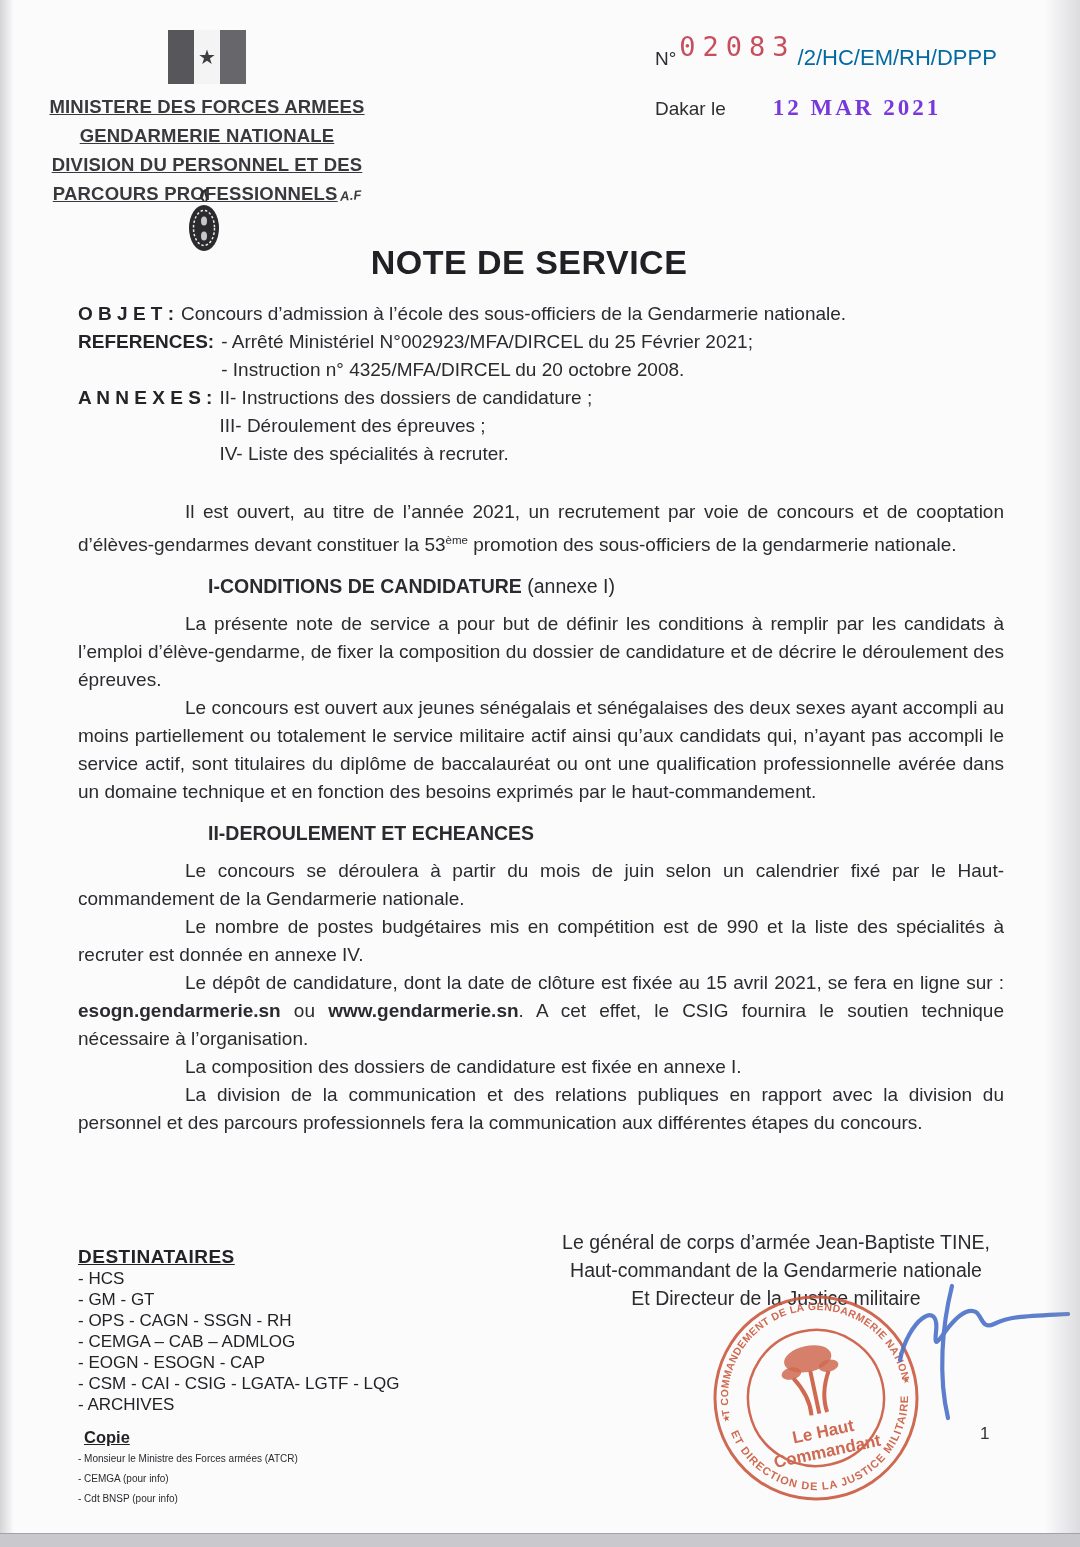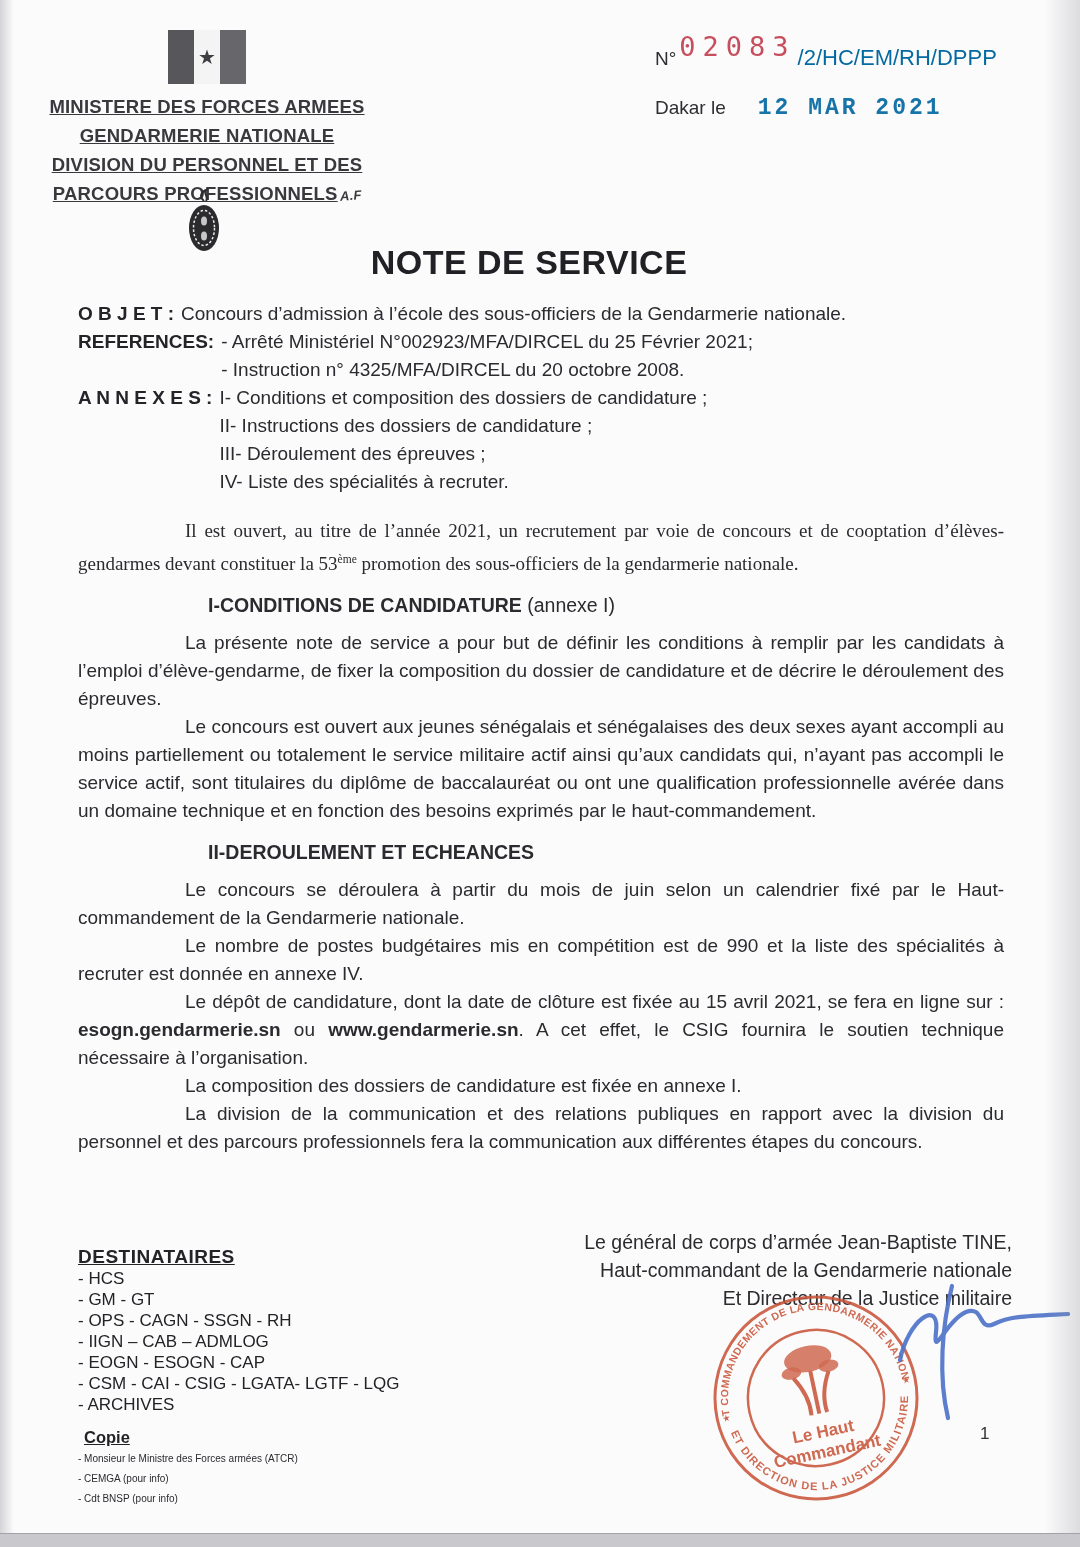--- a/index.html
+++ b/index.html
@@ -32,41 +32,41 @@
   .emblem { position:absolute; left:182px; top:188px; }
 
   
   .numline { position:absolute; left:655px; top:40px; white-space:nowrap; }
   .no-label { font-size:19px; color:#2e2e32; }
   .no-stamp { font-family:"DejaVu Sans Mono", monospace; font-weight:400; font-size:27px;
     color:#c23c4c; letter-spacing:7px; position:relative; top:-9px; margin:0 2px 0 3px; opacity:.9; }
   .no-suffix { font-size:22px; color:#0369a1; }
   .dateline { position:absolute; left:655px; top:95px; white-space:nowrap; }
   .date-label { font-size:19px; color:#2e2e32; }
-  .date-stamp { font-family:Liberation Mono, monospace; font-weight:700; font-size:23px;
-    color:#0369a1; letter-spacing:3px; margin-left:32px; opacity:.92; }
+  .date-stamp { font-family:Liberation Serif, serif; font-weight:700; font-size:23px;
+    color:#6d28d9; letter-spacing:3px; margin-left:47px; opacity:.92; }
 
   .doc-title { position:absolute; left:0; top:243px; width:1058px; text-align:center;
     font-size:34px; font-weight:700; letter-spacing:0.5px; color:#212125; }
 
   
   .content { position:absolute; left:78px; top:300px; width:926px; font-size:19px; }
   .meta-row { display:flex; line-height:28px; }
   .meta-label { font-weight:700; white-space:nowrap;
     margin-right:7px; color:#242428; }
   .meta-content div { line-height:28px; }
   .para { text-align:justify; line-height:28px; text-indent:107px; margin:0; }
-  .intro-gap { margin-top:21px;font-family:Liberation Serif, serif; }
+  .intro-gap { margin-top:30px; }
   .sec-heading { margin:16px 0 12px 130px; font-size:19.5px; }
   .sec-heading b { }
   sup { font-size:11.5px; }
   .b { font-weight:700; }
 
   
-  .sig-block { position:absolute; left:540px; top:1228px; width:472px; text-align:right;
+  .sig-block { position:absolute; left:540px; top:1228px; width:472px; text-align:center;
     font-size:19.5px; line-height:28px; }
 
   
   .dest { position:absolute; left:78px; top:1246px; width:440px; }
   .dest-head { font-size:19px; font-weight:700; text-decoration:underline; letter-spacing:0.5px;
     color:#232327; }
   .dest-item { font-size:17px; line-height:21px; color:#232327; }
   .copie { position:absolute; left:78px; top:1428px; width:440px; }
   .copie-head { font-size:16.5px; font-weight:700; text-decoration:underline; margin-left:6px;
     margin-bottom:2px; color:#232327; }
@@ -132,21 +132,20 @@
       <span class="meta-label">REFERENCES:</span>
       <div class="meta-content">
         <div>- Arrêté Ministériel N°002923/MFA/DIRCEL du 25 Février 2021;</div>
         <div>- Instruction n° 4325/MFA/DIRCEL du 20 octobre 2008.</div>
       </div>
     </div>
 
     <div class="meta-row">
       <span class="meta-label">A N N E X E S :</span>
       <div class="meta-content">
-        <div>I- Conditions et composition des dossiers de candidature ;</div>
         <div>II- Instructions des dossiers de candidature ;</div>
         <div>III- Déroulement des épreuves ;</div>
         <div>IV- Liste des spécialités à recruter.</div>
       </div>
     </div>
 
     <p class="para intro-gap"><span>Il est ouvert, au titre de l’année 2021, un recrutement par voie de concours et de cooptation d’élèves-gendarmes devant constituer la 53</span><sup>ème</sup><span> promotion des sous-officiers de la gendarmerie nationale.</span></p>
 
     <div class="sec-heading"><b>I-CONDITIONS DE CANDIDATURE</b><span> (annexe I)</span></div>
 
@@ -166,21 +165,21 @@
     <div>Le général de corps d’armée Jean-Baptiste TINE,</div>
     <div>Haut-commandant de la Gendarmerie nationale</div>
     <div>Et Directeur de la Justice militaire</div>
   </div>
 
   <div class="dest">
     <div class="dest-head">DESTINATAIRES</div>
     <div class="dest-item">- HCS</div>
     <div class="dest-item">- GM - GT</div>
     <div class="dest-item">- OPS - CAGN - SSGN - RH</div>
-    <div class="dest-item">- IIGN – CAB – ADMLOG</div>
+    <div class="dest-item">- CEMGA – CAB – ADMLOG</div>
     <div class="dest-item">- EOGN - ESOGN - CAP</div>
     <div class="dest-item">- CSM - CAI - CSIG - LGATA- LGTF - LQG</div>
     <div class="dest-item">- ARCHIVES</div>
   </div>
 
   <div class="copie">
     <div class="copie-head">Copie</div>
     <div class="copie-item">- Monsieur le Ministre des Forces armées (ATCR)</div>
     <div class="copie-item">- CEMGA (pour info)</div>
     <div class="copie-item">- Cdt BNSP (pour info)</div>

